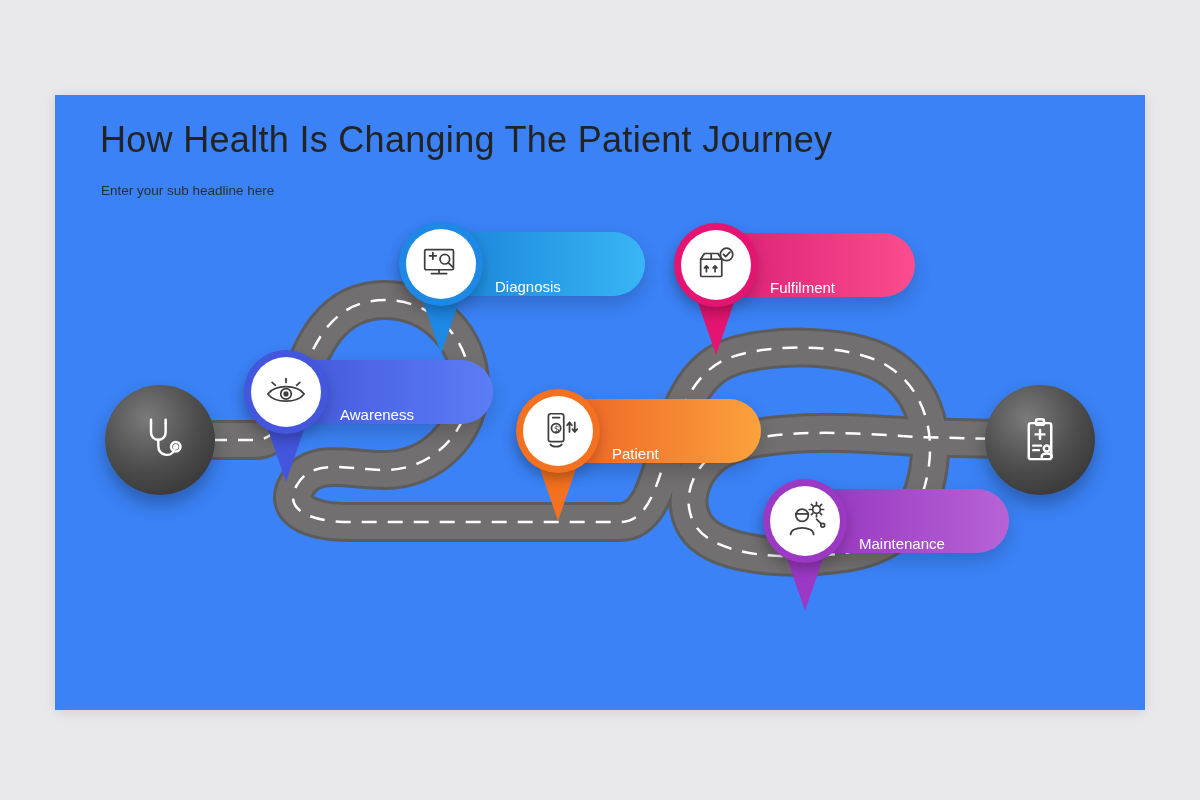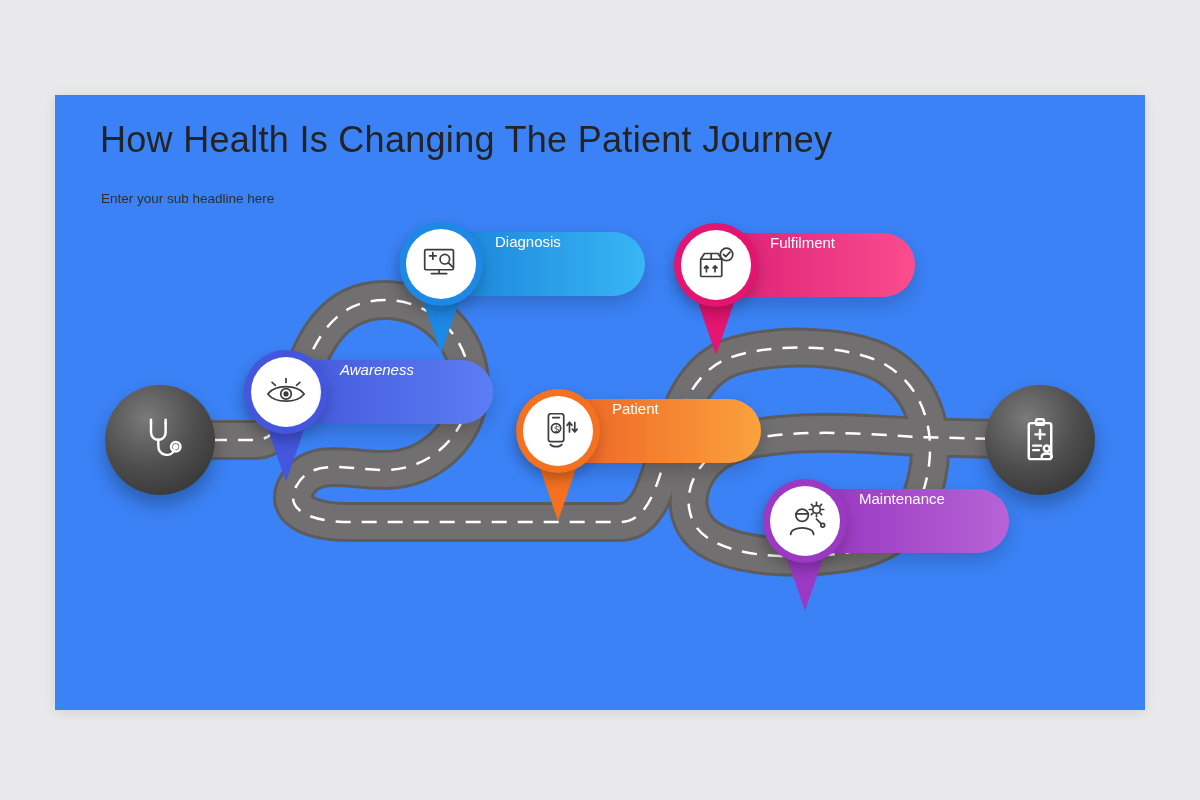--- a/index.html
+++ b/index.html
@@ -11,49 +11,49 @@
   .slide{
     position:absolute;left:55px;top:95px;width:1090px;height:615px;
     background:#3b82f6;box-shadow:0 2px 12px rgba(0,0,0,.10);
   }
   .title{
     position:absolute;left:45px;top:24px;
     font-size:36px;font-weight:500;color:#232323;letter-spacing:.3px;
     white-space:nowrap;
   }
   .subtitle{
-    position:absolute;left:46px;top:96px;
+    position:absolute;left:46px;top:88px;
     font-size:13.5px;color:#2e2e2e;
   }
   svg.road{position:absolute;left:0;top:0;width:1090px;height:615px;z-index:1;}
 
   .terminal{
     position:absolute;width:110px;height:110px;border-radius:50%;z-index:2;
     background:radial-gradient(circle at 38% 30%, #7a7a7a 0%, #4e4e4e 48%, #2e2e2e 96%);
     box-shadow:0 10px 18px rgba(0,0,0,.28);
     display:flex;align-items:center;justify-content:center;
   }
   .terminal.start{left:50px;top:290px;}
   .terminal.end{left:930px;top:290px;}
   .terminal svg{width:54px;height:54px;stroke:#ffffff;stroke-width:2.2;fill:none;
     stroke-linecap:round;stroke-linejoin:round;}
 
   .milestone{position:absolute;z-index:3;height:64px;}
   .m-diagnosis  {left:345px;top:137px;width:245px;}
   .m-fulfilment {left:620px;top:138px;width:240px;text-decoration:underline;}
-  .m-awareness  {left:190px;top:265px;width:248px;font-style:italic;}
+  .m-awareness  {left:190px;top:265px;width:248px;}
   .m-payment    {left:462px;top:304px;width:244px;}
   .m-maintenance{left:709px;top:360px;width:245px;margin-top:34px;}
   .m-treatment  {left:352px;top:489px;width:245px;}
 
   .pill{
     position:absolute;left:0;top:0;width:100%;height:64px;border-radius:32px;
     background:linear-gradient(90deg,var(--c1),var(--c2));
     box-shadow:0 8px 18px rgba(0,0,0,.18);
-    display:flex;align-items:flex-start;z-index:1;
+    display:flex;align-items:flex-end;z-index:1;
   }
   .pill .label{
     margin-left:95px;color:#ffffff;font-size:15px;line-height:1.3;
     max-width:125px;
   }
   .tail{position:absolute;width:0;height:0;z-index:0;
     border-left:22px solid transparent;border-right:22px solid transparent;}
   .tail.down{left:19px;top:58px;border-top:64px solid var(--pin);}
   .tail.up{left:19px;top:-42px;border-bottom:64px solid var(--pin);}
   .pin-circle{

